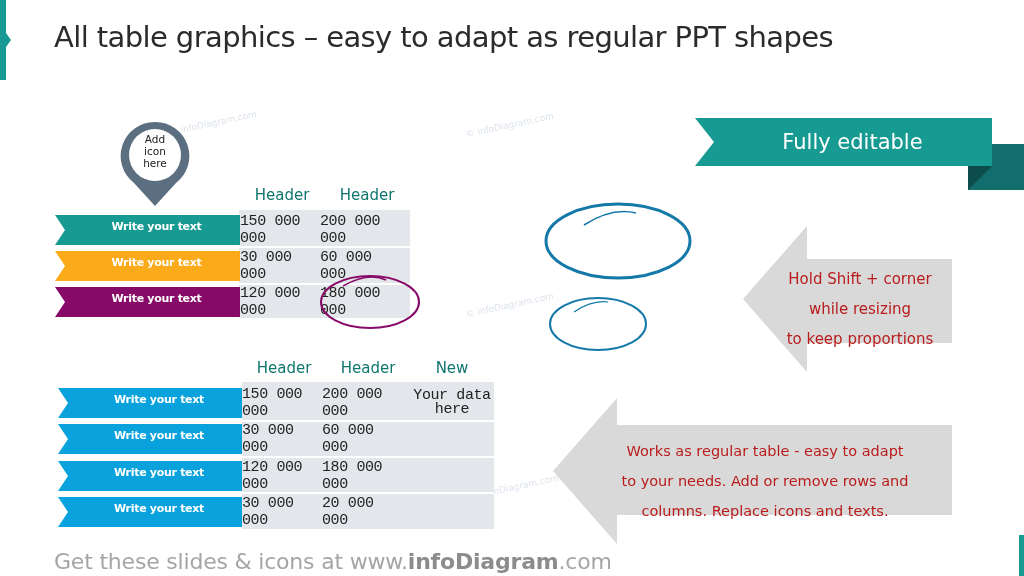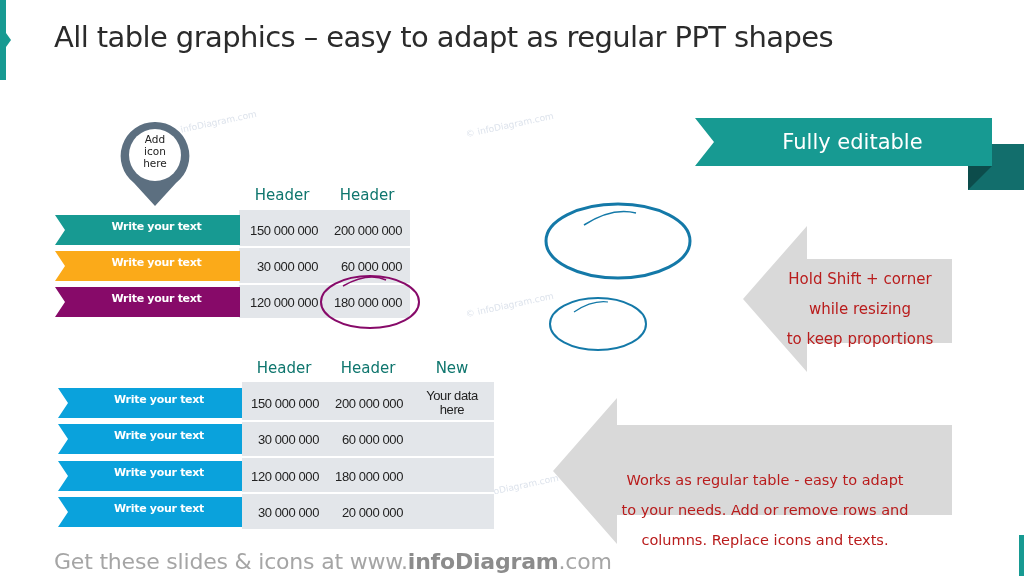--- a/index.html
+++ b/index.html
@@ -21,21 +21,21 @@
     .pin-text { position: absolute; left: 0; top: 15px; width: 78px; text-align: center; font-size: 10.5px;
       line-height: 12px; color: #222; font-family: "DejaVu Sans", sans-serif; white-space: pre-line; }
 
     .hdr { position: absolute; color: #0f766e; font-size: 15px; font-family: "DejaVu Sans", sans-serif; text-align: center; }
 
     .banner { position: absolute; height: 22px; color: #fff; font-weight: bold; font-size: 11px;
       display: flex; align-items: center; justify-content: center; padding-left: 18px;
       font-family: "DejaVu Sans", sans-serif; letter-spacing: -0.3px; }
 
     .cellbg { position: absolute; background: #e3e6ea; }
-    .cell { position: absolute; font-size: 13px; color: #222; font-family: Liberation Sans, sans-serif;
+    .cell { position: absolute; font-size: 15px; color: #222; font-family: Liberation Mono, monospace;
       display: flex; align-items: center; justify-content: flex-end; letter-spacing: -0.4px; }
     .cell.center { justify-content: center; text-align: center; line-height: 14px; }
     .rowline { position: absolute; height: 2px; background: #ffffff; }
     .ribbon-label { position: absolute; left: 695px; top: 118px; width: 305px; height: 48px; color: #fff; font-size: 21px;
       display: flex; align-items: center; justify-content: center; padding-left: 10px; font-family: "DejaVu Sans", sans-serif; }
 
     .arrow-text { position: absolute; color: #b91c1c; font-size: 15px; text-align: center; line-height: 30px;
       font-family: "DejaVu Sans", sans-serif; white-space: pre-line; }
 
     .footer { position: absolute; left: 54px; top: 549px; font-size: 22px; color: #a5a5a5;
@@ -155,21 +155,21 @@
 <svg style="position:absolute;left:743px;top:226px;" width="210" height="146">
   <polygon points="0,73 64,0 64,33 209,33 209,117 64,117 64,146" fill="#d9d9d9"></polygon>
 </svg>
 <div class="arrow-text" style="left:768px;top:264px;width:184px;">Hold Shift + corner
 while resizing
 to keep proportions</div>
 
 <svg style="position:absolute;left:553px;top:398px;" width="400" height="146">
   <polygon points="0,73 64,0 64,27 399,27 399,117 64,117 64,146" fill="#d9d9d9"></polygon>
 </svg>
-<div class="arrow-text" style="left:595px;top:436px;width:340px;font-size:14.5px;margin-top:29px;">Works as regular table - easy to adapt
+<div class="arrow-text" style="left:595px;top:436px;width:340px;font-size:14.5px;">Works as regular table - easy to adapt
 to your needs. Add or remove rows and
 columns. Replace icons and texts.</div>
 
 <div class="footer">
   <span>Get these slides &amp; icons at www.</span><b>infoDiagram</b><span>.com</span>
 </div>
 
 <div class="right-accent"></div>
 
 </body></html>

